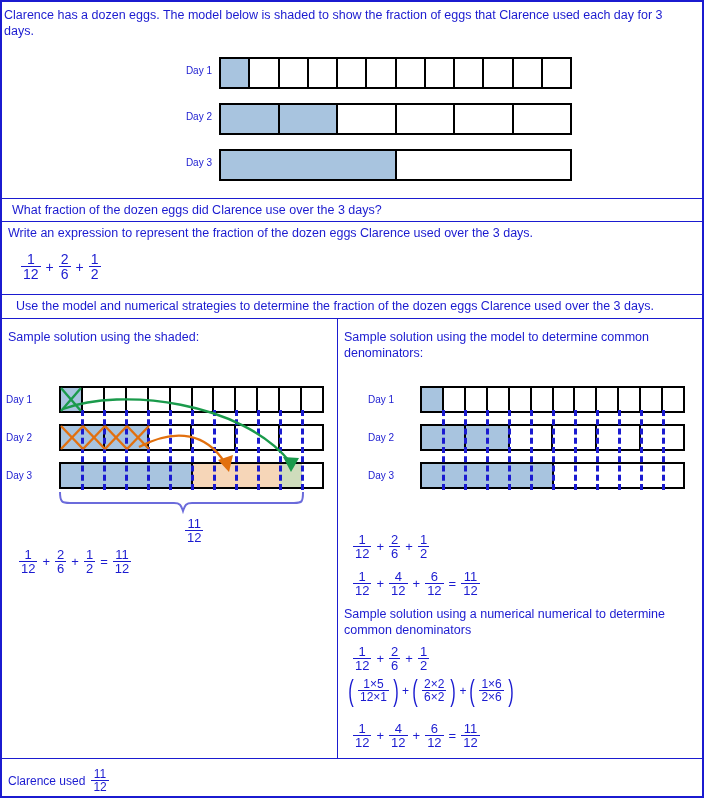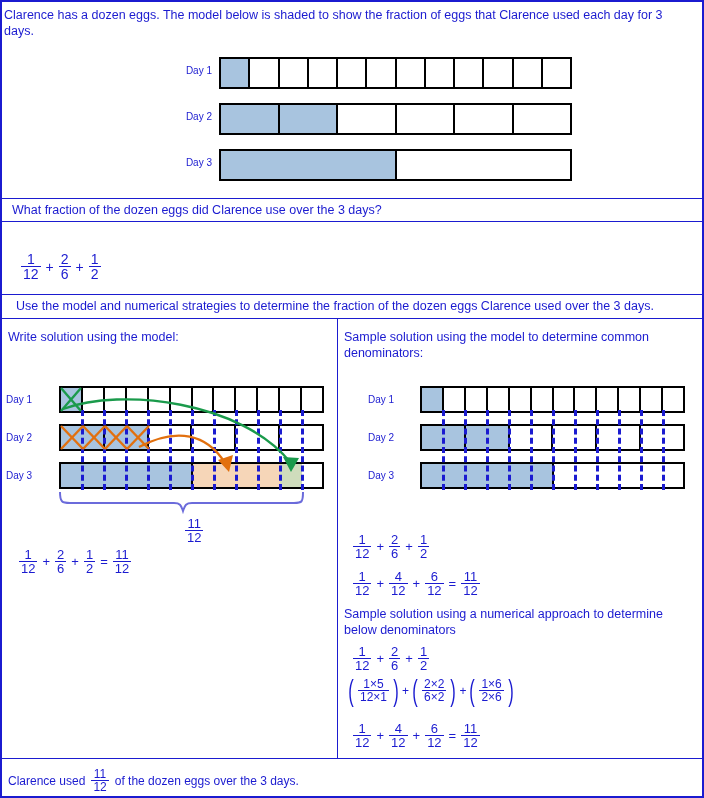--- a/index.html
+++ b/index.html
@@ -74,20 +74,21 @@
     <div class="bar" style="left:217px;top:147px;width:353px;height:32px;">
       <div class="cell sh"></div>
       <div class="cell"></div>
     </div>
   </div>
 
   <div class="hr" style="top:196px;"></div>
   <div class="prompt" style="left:10px;top:200px;width:690px;">What fraction of the dozen eggs did Clarence use over the 3 days?</div>
 
   <div class="hr" style="top:219px;"></div>
+  <div class="prompt" style="left:6px;top:223px;width:690px;">Write an expression to represent the fraction of the dozen eggs Clarence used over the 3 days.</div>
 
   <div class="exprbox" style="left:16px;top:248px;">
     <span class="expr" style="font-size:14px;">
       <span class="frac">
         <span class="num">1</span>
         <span class="den">12</span>
       </span>
       <span class="op">+</span>
       <span class="frac">
         <span class="num">2</span>
@@ -101,21 +102,21 @@
     </span>
   </div>
 
   <div class="hr" style="top:292px;"></div>
   <div class="prompt" style="left:14px;top:296px;width:692px;">Use the model and numerical strategies to determine the fraction of the dozen eggs Clarence used over the 3 days.</div>
   <div class="hr" style="top:316px;"></div>
 
   <div class="vr" style="left:335px;top:316px;height:440px;"></div>
 
   <div>
-    <div class="sectiontitle" style="left:6px;top:327px;width:320px;font-weight:normal;">Write solution using the model:</div>
+    <div class="sectiontitle" style="left:6px;top:327px;width:320px;font-weight:normal;">Sample solution using the shaded:</div>
 
     <div class="daylabel" style="left:4px;top:392px;width:48px;text-align:left;">Day 1</div>
     <div class="bar" style="left:57px;top:384px;width:265px;height:27px;">
       <div class="cell sh"></div>
       <div class="cell"></div>
       <div class="cell"></div>
       <div class="cell"></div>
       <div class="cell"></div>
       <div class="cell"></div>
       <div class="cell"></div>
@@ -309,21 +310,21 @@
           <span class="den">12</span>
         </span>
         <span class="op">=</span>
         <span class="frac">
           <span class="num">11</span>
           <span class="den">12</span>
         </span>
       </span>
     </div>
 
-    <div class="sectiontitle" style="left:342px;top:604px;width:350px;font-weight:normal;">Sample solution using a numerical approach to determine below denominators</div>
+    <div class="sectiontitle" style="left:342px;top:604px;width:350px;font-weight:normal;">Sample solution using a numerical numerical to determine common denominators</div>
 
     <div class="exprbox" style="left:348px;top:640px;">
       <span class="expr" style="font-size:13px;">
         <span class="frac">
           <span class="num">1</span>
           <span class="den">12</span>
         </span>
         <span class="op">+</span>
         <span class="frac">
           <span class="num">2</span>
@@ -388,17 +389,16 @@
   </div>
 
   <div class="hr" style="top:756px;"></div>
   <div class="exprbox" style="left:6px;top:766px;">
     <span class="expr" style="font-size:12px;">
       <span>Clarence used</span>
       <span class="frac" style="margin:0 6px;">
         <span class="num">11</span>
         <span class="den">12</span>
       </span>
-      <span>of the dozen eggs over the 3 days.</span>
     </span>
   </div>
 
 </div>
 
 </body></html>

